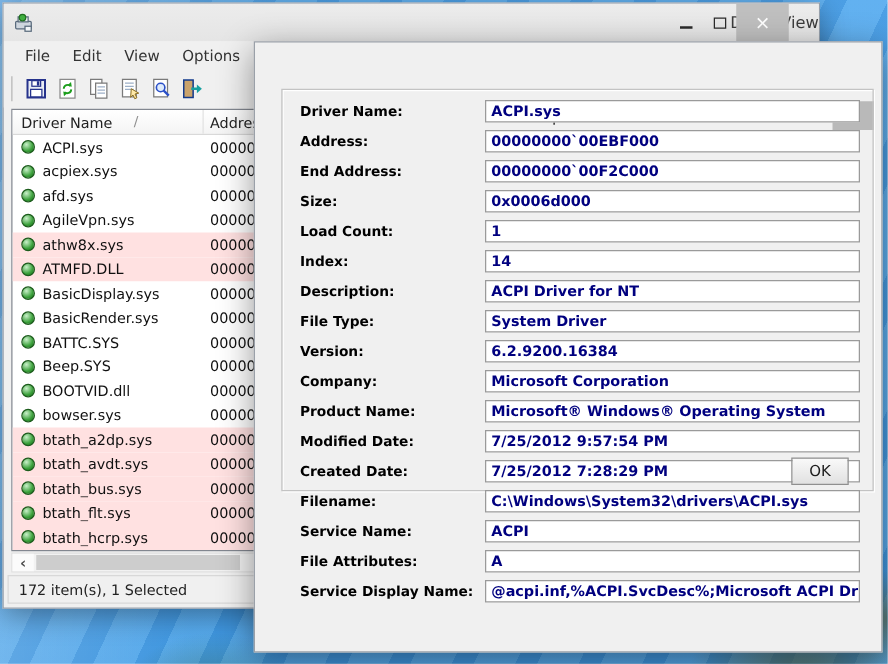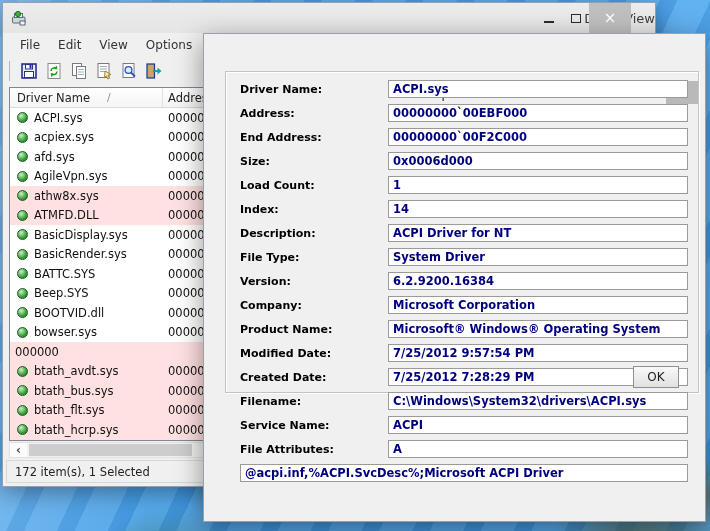--- a/index.html
+++ b/index.html
@@ -292,20 +292,24 @@
 
   <div class="list-row">
     <span class="cell-name">
       <span class="ball"></span>
       <span>bowser.sys</span>
     </span>
     <span class="cell-addr">000000</span>
   </div>
 
   <div class="list-row hl">
+    <span class="cell-name">
+      <span class="ball"></span>
+      <span>btath_a2dp.sys</span>
+    </span>
     <span class="cell-addr">000000</span>
   </div>
 
   <div class="list-row hl">
     <span class="cell-name">
       <span class="ball"></span>
       <span>btath_avdt.sys</span>
     </span>
     <span class="cell-addr">000000</span>
   </div>
@@ -431,18 +435,19 @@
     <span class="field-label">Service Name:</span>
     <span class="field-value">ACPI</span>
   </div>
 
   <div class="field-row">
     <span class="field-label">File Attributes:</span>
     <span class="field-value">A</span>
   </div>
 
   <div class="field-row">
+    <span class="field-label">Service Display Name:</span>
     <span class="field-value">@acpi.inf,%ACPI.SvcDesc%;Microsoft ACPI Driver</span>
   </div>
 </div>
     <div class="ok-btn">OK</div>
   </div>
 </div>
 
 </body></html>

